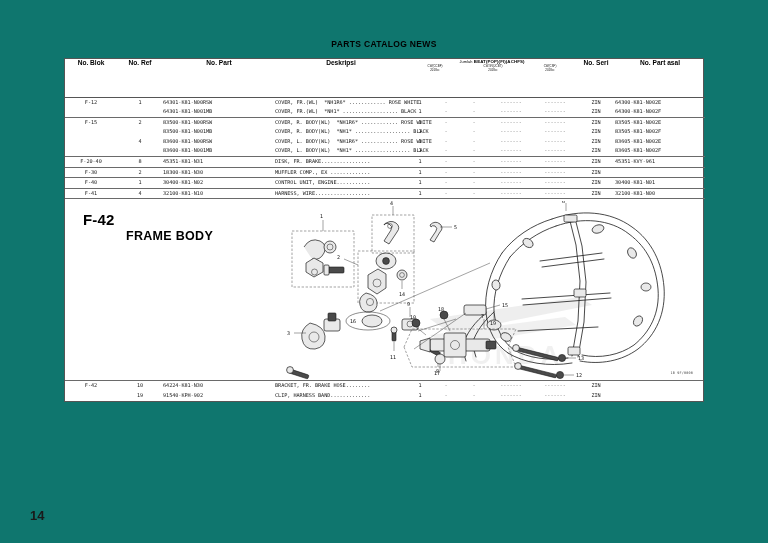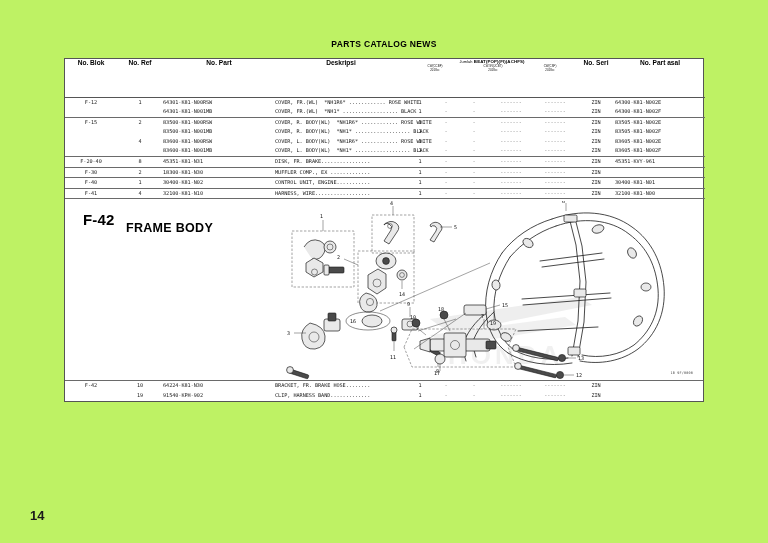--- a/index.html
+++ b/index.html
@@ -8,21 +8,21 @@
     background: #f0f0f0;
   }
   body {
     font-family: "Liberation Sans", sans-serif;
     width: 768px; height: 543px;
     overflow: hidden;
   }
   #page {
     position: relative;
     width: 768px; height: 543px;
-    background: #bef264;
+    background: #0f766e;
   }
 
   
   .doc-title {
     position: absolute;
     top: 39px; left: 0; width: 768px;
     text-align: center;
     font-size: 8.5px;
     font-weight: bold;
     letter-spacing: 0.35px;
@@ -112,21 +112,21 @@
     position: absolute;
     left: 18px; top: 12px;
     font-family: "Liberation Sans", sans-serif;
     font-size: 15px;
     font-weight: bold;
     color: #000;
     letter-spacing: .2px;
   }
   .fig-name {
     position: absolute;
-    left: 18px; top: 22px;
+    left: 18px; top: 30px;
     font-family: "Liberation Sans", sans-serif;
     font-size: 12.5px;
     font-weight: bold;
     color: #000;
     letter-spacing: .3px;
     padding-left: 43px;
   }
   .fig-svg {
     position: absolute;
     left: 215px; top: 2px;

